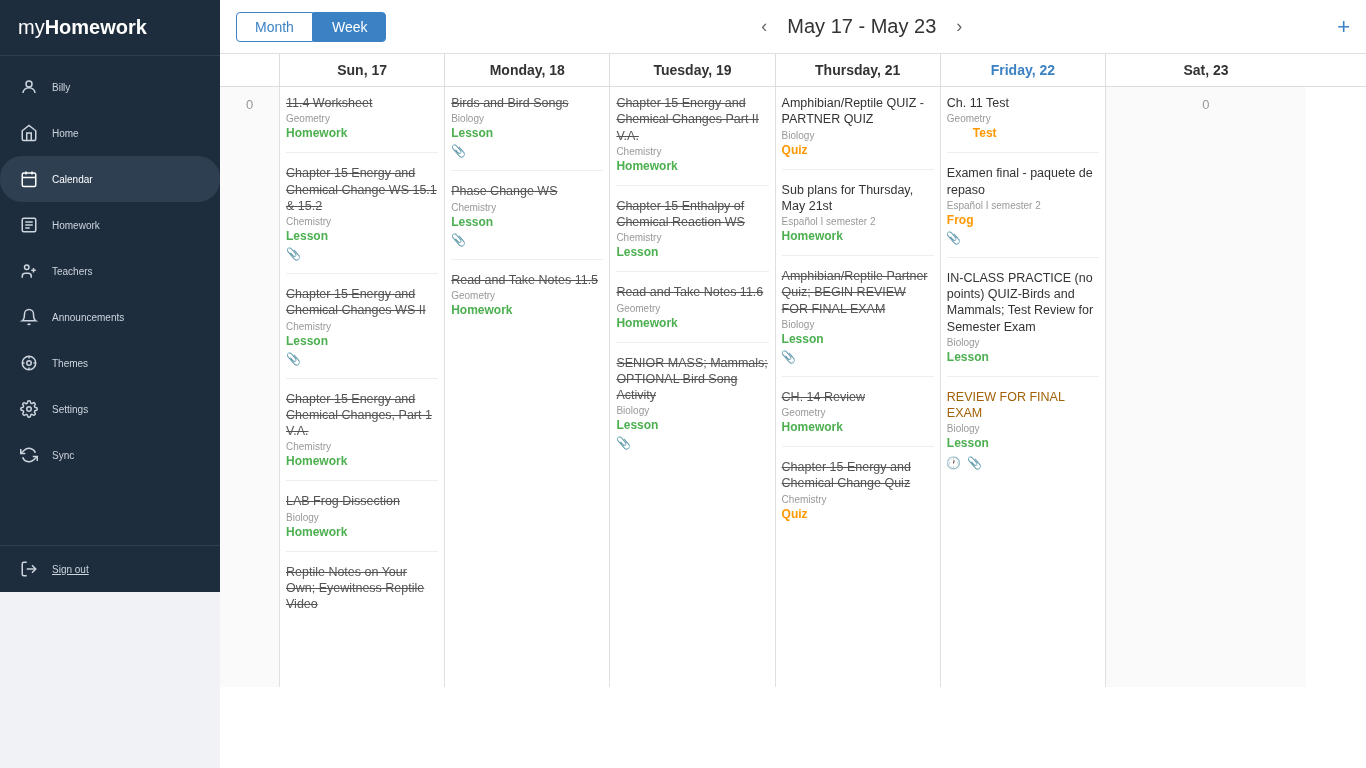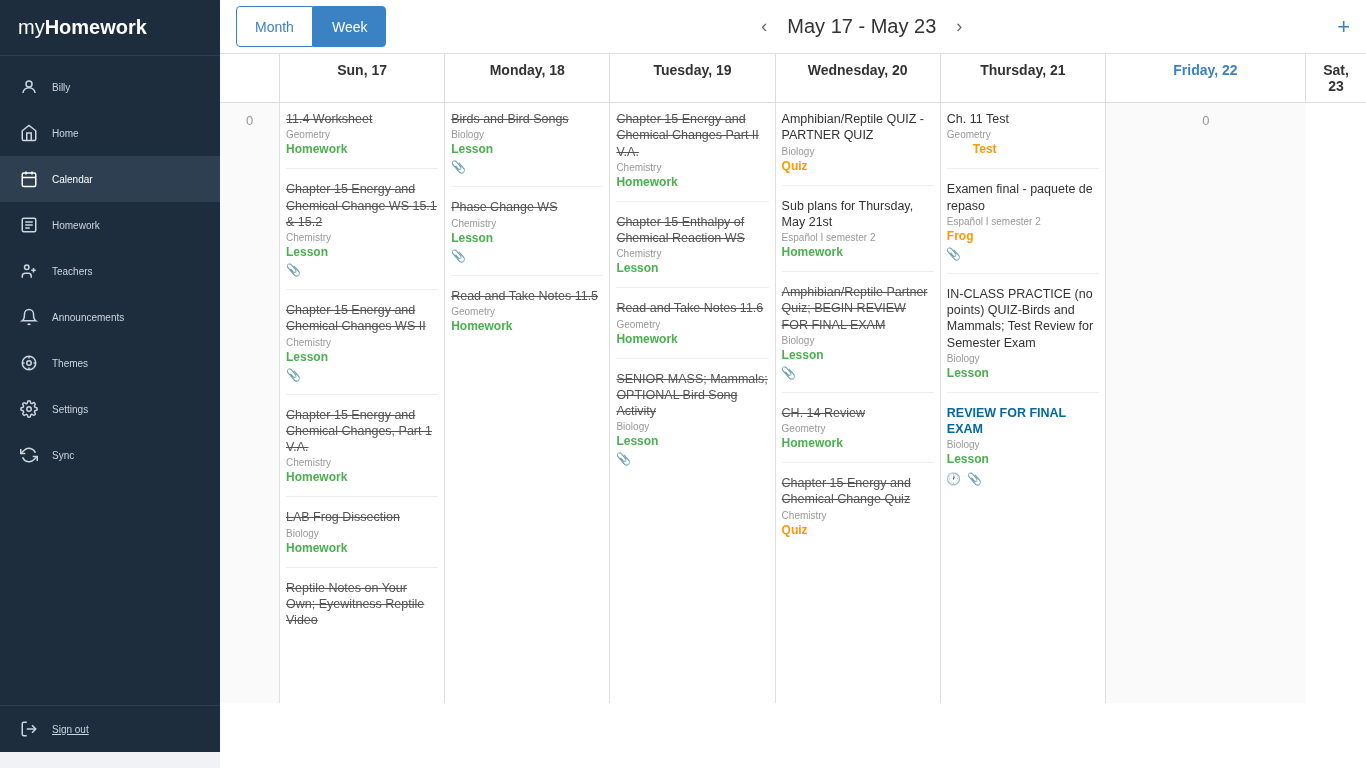--- a/index.html
+++ b/index.html
@@ -6,21 +6,21 @@
     body { font-family: 'Segoe UI', Arial, sans-serif; display: flex; height: 768px; overflow: hidden; background: #f0f2f5; }
 
     
     .sidebar {
       width: 220px;
       min-width: 220px;
       background: #1e2d3d;
       color: #fff;
       display: flex;
       flex-direction: column;
-      height: 752px;
+      height: 592px;
     }
     .sidebar-logo {
       padding: 16px 18px;
       font-size: 20px;
       font-weight: bold;
       color: #fff;
       border-bottom: 1px solid #2e3f52;
     }
     .sidebar-logo span.my { font-weight: 300; }
     .sidebar-logo span.hw { font-weight: 700; }
@@ -33,21 +33,21 @@
     .nav-item {
       display: flex;
       align-items: center;
       padding: 12px 18px;
       color: #cdd5de;
       cursor: pointer;
       font-size: 10px;
       gap: 12px;
       transition: background 0.15s;
     }
-    .nav-item.active { background: #2e3f52; color: #fff; }
+    .nav-item.active { background: #2e3f52; color: #fff; border-radius: 22px; }
     .nav-icon {
       width: 22px;
       height: 22px;
       display: flex;
       align-items: center;
       justify-content: center;
       flex-shrink: 0;
     }
     .nav-item-bottom {
       margin-top: auto;
@@ -60,20 +60,21 @@
       flex: 1;
       display: flex;
       flex-direction: column;
       background: #fff;
       overflow: hidden;
     }
 
     
     .cal-header {
       display: flex;
+      align-items: center;
       padding: 6px 16px;
       background: #fff;
       border-bottom: 1px solid #e0e0e0;
       gap: 12px;
       min-height: 54px;
     }
     .view-toggle {
       display: flex;
       gap: 0;
     }
@@ -326,21 +327,20 @@
     <button class="add-btn">+</button>
   </div>
 
   <div class="cal-grid">
 
     <div class="cal-days-header">
       <div class="day-header" style="color:#999;font-weight:400;"></div>
       <div class="day-header">Sun, 17</div>
       <div class="day-header">Monday, 18</div>
       <div class="day-header">Tuesday, 19</div>
-      <div class="day-header">Wednesday, 20</div>
       <div class="day-header">Thursday, 21</div>
       <div class="day-header friday">Friday, 22</div>
       <div class="day-header">Sat, 23</div>
     </div>
 
     <div class="cal-body">
 
       <div class="day-col number-col weekend">
         <span>0</span>
       </div>
@@ -479,21 +479,21 @@
           <span class="attachment-icon">📎</span>
         </div>
         <div class="divider"></div>
         <div class="event-card">
           <span class="event-title" style="text-decoration:none;color:#333;">IN-CLASS PRACTICE (no points) QUIZ-Birds and Mammals; Test Review for Semester Exam</span>
           <span class="event-subject">Biology</span>
           <span class="event-type lesson">Lesson</span>
         </div>
         <div class="divider"></div>
         <div class="event-card">
-          <span class="event-title" style="text-decoration:none;color:#0369a1;font-weight:bold;">REVIEW FOR FINAL EXAM</span>
+          <span class="event-title" style="text-decoration:none;color:#a16207;">REVIEW FOR FINAL EXAM</span>
           <span class="event-subject">Biology</span>
           <span class="event-type lesson">Lesson</span>
           <span style="display:flex;gap:6px;margin-top:2px;">
             <span class="attachment-icon">🕐</span>
             <span class="attachment-icon">📎</span>
           </span>
         </div>
       </div>
 
       <div class="day-col number-col weekend">

